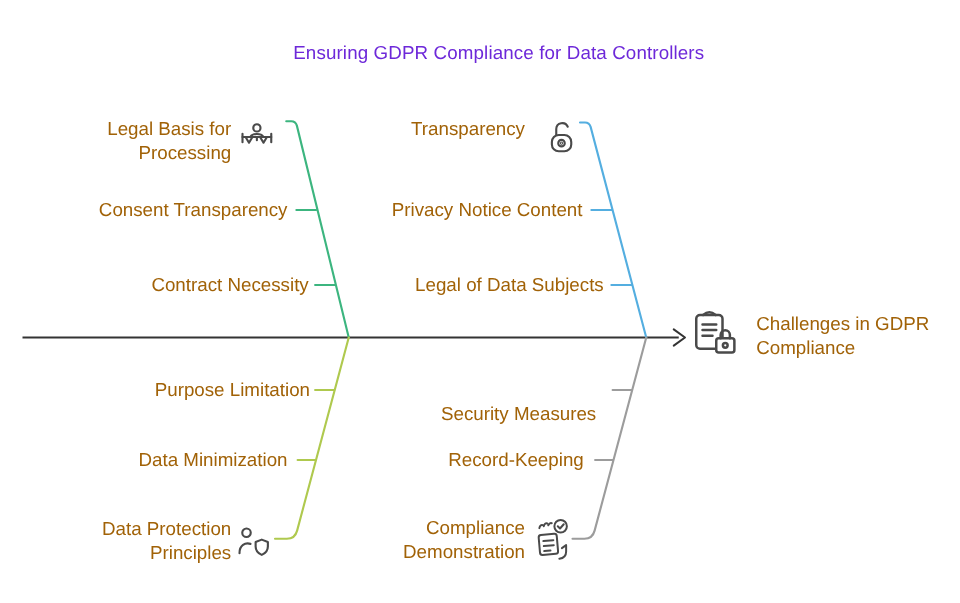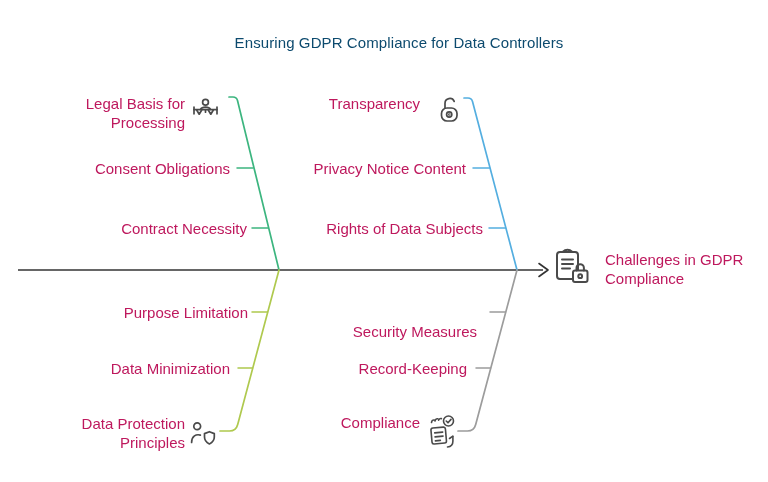--- a/index.html
+++ b/index.html
@@ -10,26 +10,26 @@
     background:#ffffff;
     overflow:hidden;
     font-family:"Liberation Sans", sans-serif;
     color:#3a3a3a;
   }
   .lines-svg { position:absolute; left:0; top:0; }
   .title {
     position:absolute; left:30px; right:0; top:34px;
     text-align:center;
     font-size:15px; font-weight:500; letter-spacing:0.1px;
-    color:#0c4a6e; white-space:nowrap;
+    color:#6d28d9; white-space:nowrap;
   }
   .label {
     position:absolute;
     font-size:15px; line-height:19px; font-weight:500;
-    color:#be185d; white-space:nowrap;
+    color:#a16207; white-space:nowrap;
   }
   .r { text-align:right; }
   .ln { display:block; }
   .icon { position:absolute; }
 </style>
 </head>
 <body>
 
 <div class="canvas">
 
@@ -65,55 +65,56 @@
     <g fill="none" stroke-width="1.7" stroke-linecap="round" stroke-linejoin="round" stroke="#4a4a4a">
       <circle cx="14.5" cy="4.3" r="2.9"></circle>
       <path d="M 9.5,11.3 c 1.5,-2.8 8.5,-2.8 10,0"></path>
       <path d="M 3,11.6 h 23"></path>
       <path d="M 3,9 v 6.8 M 26,9 v 6.8"></path>
       <path d="M 14.5,11.6 v 2.6"></path>
       <path d="M 5.8,12.2 l 2.4,4 l 2.4,-4"></path>
       <path d="M 17.4,12.2 l 2.4,4 l 2.4,-4"></path>
     </g>
   </svg>
-  <div class="label r" style="right:538px; top:159px;">Consent Obligations</div>
+  <div class="label r" style="right:538px; top:159px;">Consent Transparency</div>
   <div class="label r" style="right:521px; top:219px;">Contract Necessity</div>
 
   <div class="label r" style="right:348px; top:94px;">
     <span class="ln">Transparency</span>
   </div>
   <svg class="icon" style="left:437px; top:95px;" width="26" height="30" viewBox="0 0 26 30">
     <g fill="none" stroke-width="1.7" stroke-linecap="round" stroke-linejoin="round" stroke="#4a4a4a">
       <path d="M 8,13 V 8.2 a 4.8,4.8 0 0 1 9.2,-1.8"></path>
       <rect x="4.5" y="13" width="15.5" height="13" rx="5.5"></rect>
       <circle cx="12.2" cy="19.5" r="2.6"></circle>
       <circle cx="12.2" cy="19.5" r="0.4"></circle>
     </g>
   </svg>
   <div class="label r" style="right:302px; top:159px;text-align:center;">Privacy Notice Content</div>
-  <div class="label r" style="right:285px; top:219px;">Rights of Data Subjects</div>
+  <div class="label r" style="right:285px; top:219px;">Legal of Data Subjects</div>
 
   <div class="label r" style="right:520px; top:303px;">Purpose Limitation</div>
   <div class="label r" style="right:583px; top:414px;">
     <span class="ln">Data Protection</span>
     <span class="ln">Principles</span>
   </div>
   <div class="label r" style="right:538px; top:359px;">Data Minimization</div>
   <svg class="icon" style="left:189px; top:421px;" width="28" height="27" viewBox="0 0 28 27">
     <g fill="none" stroke-width="1.7" stroke-linecap="round" stroke-linejoin="round" stroke="#4a4a4a">
       <circle cx="8.2" cy="5.2" r="3.4"></circle>
       <path d="M 2.6,21.5 c 0,-6.5 4.6,-8.6 8.8,-7.4"></path>
       <path d="M 15.5,12.6 l 4.9,-1.9 4.9,1.9 v 3.5 c 0,3.7 -2.5,5.7 -4.9,6.8 c -2.4,-1.1 -4.9,-3.1 -4.9,-6.8 z"></path>
     </g>
   </svg>
 
   <div class="label r" style="right:291px; top:303px;margin-top:19px;">Security Measures</div>
   <div class="label r" style="right:301px; top:359px;">Record-Keeping</div>
   <div class="label r" style="right:348px; top:413px;">
     <span class="ln">Compliance</span>
+    <span class="ln">Demonstration</span>
   </div>
   <svg class="icon" style="left:428px; top:413px;" width="28" height="38" viewBox="0 0 28 38">
     <g fill="none" stroke-width="1.6" stroke-linecap="round" stroke-linejoin="round" stroke="#4a4a4a">
       <circle cx="20.5" cy="8" r="5"></circle>
       <path d="M 18.2,8 l 1.8,1.8 l 3,-3.4"></path>
       <path d="M 3.5,9.5 q 0.6,-3 2.8,-2.4 M 7,8 q 0.8,-2.8 2.8,-2.2 M 10.6,7.2 q 1.2,-2.2 2.8,-1.6"></path>
       <g transform="rotate(-5 11 23)">
         <rect x="3.5" y="14.5" width="14.5" height="16" rx="2"></rect>
         <path d="M 7,19.5 h 8 M 7,23.5 h 8 M 7,27.5 h 5"></path>
       </g>

